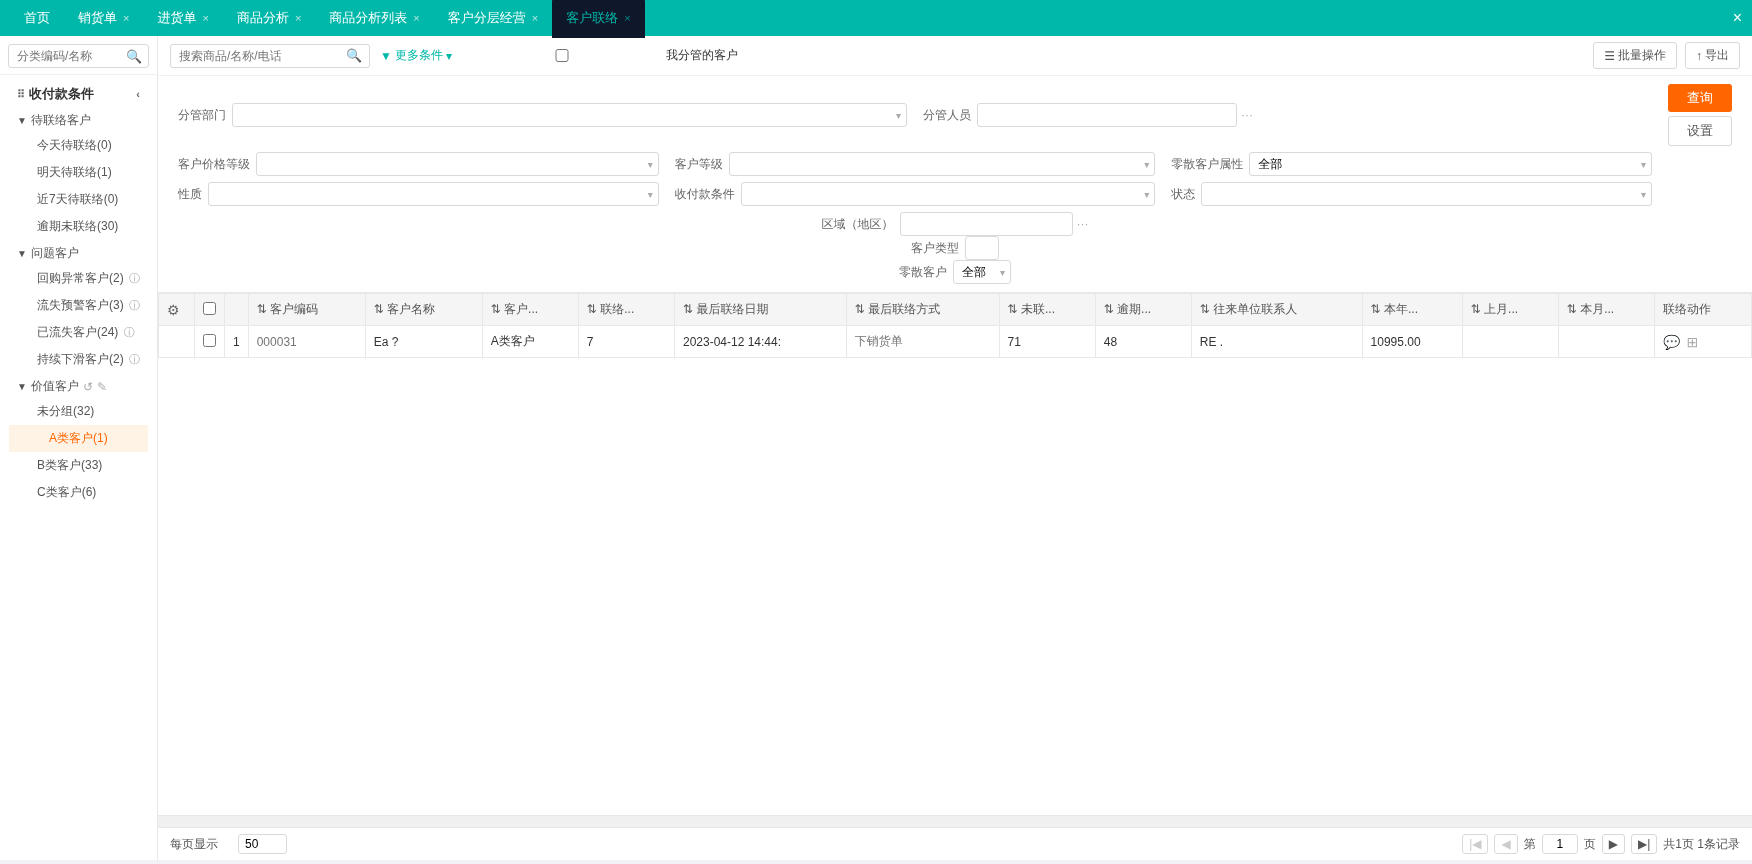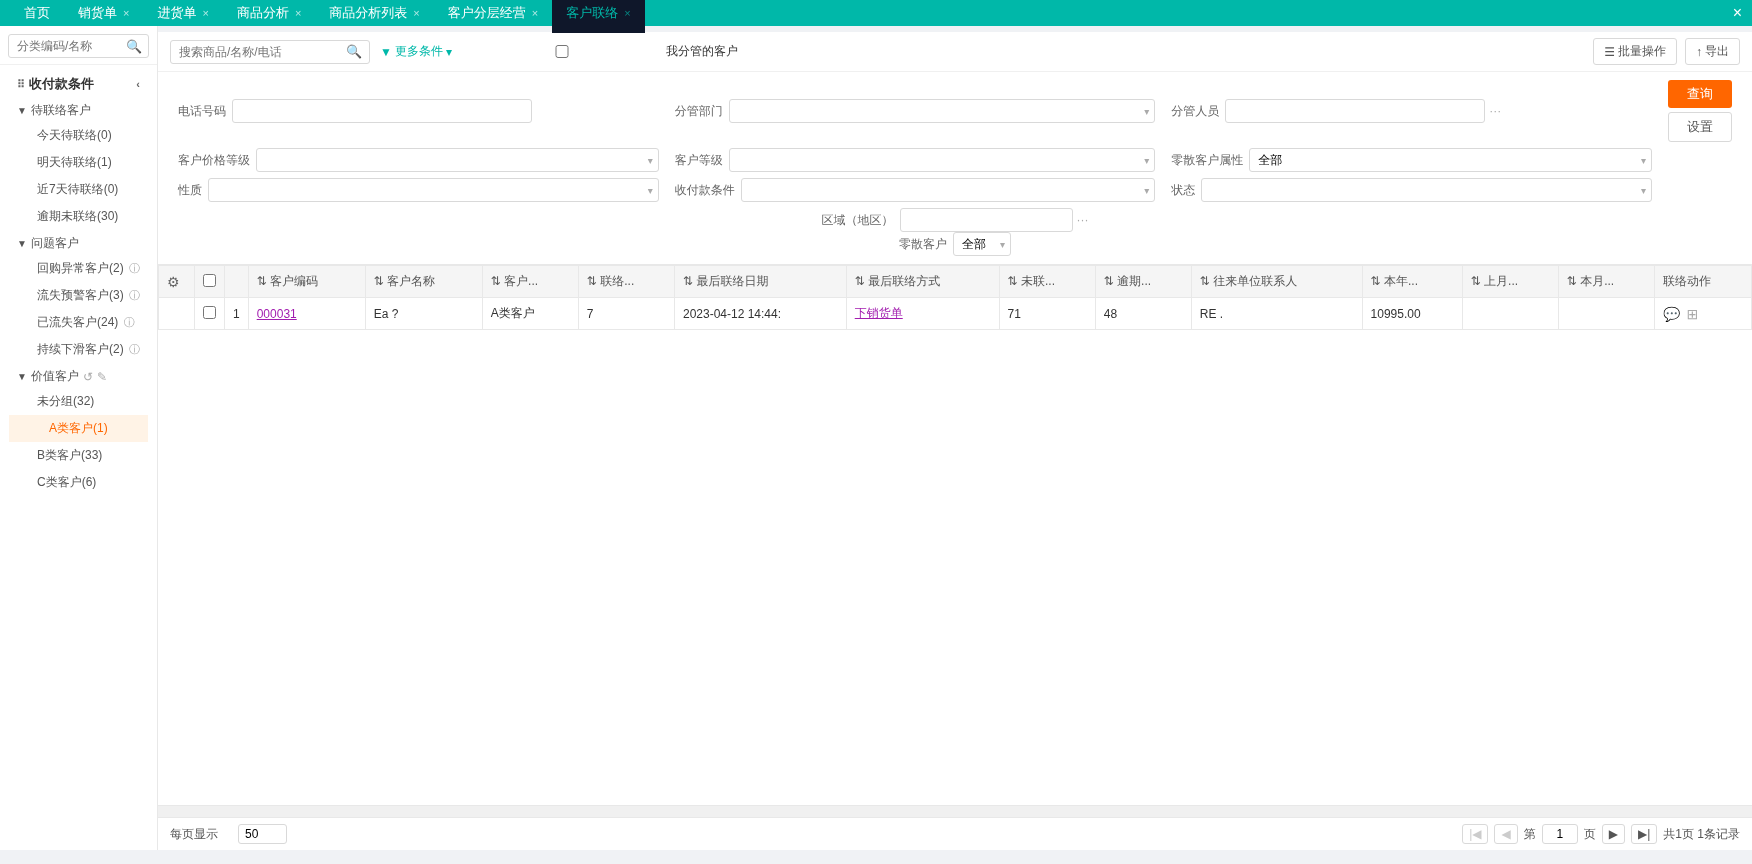--- a/index.html
+++ b/index.html
@@ -1,20 +1,20 @@
 <!DOCTYPE html>
 <html><head>
   <meta charset="utf-8">
   <style>
     * { margin: 0; padding: 0; box-sizing: border-box; }
     body { font-family: 'Microsoft YaHei', Arial, sans-serif; font-size: 12px; background: #f0f2f5; color: #333; width: 1752px; height: 864px; overflow: hidden; }
 
     
     .top-nav {
-      display: flex; align-items: center; height: 26px;
+      display: flex; align-items: center; height: 36px;
       background: #00b8a9; color: white; padding: 0 10px;
       position: relative;
     }
     .top-nav .nav-item {
       padding: 0 14px; height: 40px; display: flex; align-items: center;
       cursor: pointer; font-size: 13px; white-space: nowrap;
       position: relative;
     }
     .top-nav .nav-item.active {
       background: #0f172a; color: #00b8a9; border-radius: 4px 4px 0 0;
@@ -57,21 +57,21 @@
     .sidebar-section-header .left { display: flex; align-items: center; gap: 4px; }
     .sidebar-section-header .grid-icon { font-size: 11px; color: #666; }
     .sidebar-section-header .collapse-icon { font-size: 11px; color: #666; }
     .sidebar-item {
       padding: 5px 8px 5px 28px; font-size: 12px; color: #555;
       cursor: pointer; white-space: nowrap; overflow: hidden; text-overflow: ellipsis;
     }
     .sidebar-item.active { background: #fff3e6; color: #ff6600; padding-left: 40px; }
 
     
-    .content-area { flex: 1; display: flex; flex-direction: column; overflow: hidden; margin-top: 6px; }
+    .content-area { flex: 1; display: flex; flex-direction: column; overflow: hidden; }
 
     
     .filter-bar {
       padding: 6px 12px; background: white; border-bottom: 1px solid #f0f0f0;
       display: flex; align-items: center; gap: 10px;
     }
     .filter-bar .search-wrap { position: relative; display: flex; align-items: center; }
     .filter-bar input {
       border: 1px solid #d9d9d9; border-radius: 3px; padding: 4px 28px 4px 8px;
       font-size: 12px; width: 200px; outline: none;
@@ -132,21 +132,21 @@
       border: 1px solid #e8e8e8; padding: 7px 8px; text-align: left;
       white-space: nowrap; font-weight: normal; color: #555;
       position: relative; user-select: none;
     }
     td {
       border: 1px solid #e8e8e8; padding: 7px 8px; white-space: nowrap; color: #333;
     }
     .col-settings-btn {
       background: none; border: none; cursor: pointer; padding: 0; color: #666; font-size: 14px;
     }
-    .link-text { color: #a21caf; cursor: pointer; text-decoration: underline; }
+    .link-text { color: #737373; cursor: pointer; }
     .action-icons { display: flex; gap: 6px; }
     .action-icon { color: #aaa; cursor: pointer; font-size: 14px; }
 
     
     .table-footer {
       border-top: 1px solid #e8e8e8; background: white;
       padding: 6px 12px; display: flex; align-items: center; justify-content: space-between;
       font-size: 12px; color: #555;
     }
     .footer-left { display: flex; align-items: center; gap: 20px; }
@@ -317,24 +317,20 @@
           <span>↑</span>
           <span>导出</span>
         </button>
       </div>
     </div>
 
     <div class="filter-panel">
 
       <div class="filter-row">
         <div class="filter-cell">
-          <span class="filter-label">电话号码</span>
-          <input class="filter-input" type="text" style="max-width: 300px;">
-        </div>
-        <div class="filter-cell">
           <span class="filter-label">分管部门</span>
           <div class="select-wrap">
             <select class="filter-select"></select>
             <span class="chevron">▾</span>
           </div>
         </div>
         <div class="filter-cell">
           <span class="filter-label">分管人员</span>
           <input class="filter-input" type="text" style="max-width: 260px;">
           <span class="more-dots">···</span>
@@ -395,20 +391,26 @@
           </div>
         </div>
         <div style="min-width:80px;padding:0 8px;"></div>
       </div>
 
       <div class="filter-row">
         <div class="filter-cell">
           <span class="filter-label">区域（地区）</span>
           <input class="filter-input" type="text" style="max-width: 260px;">
           <span class="more-dots">···</span>
+        </div>
+        <div class="filter-cell">
+          <span class="filter-label">客户类型</span>
+          <div class="select-wrap">
+            <select class="filter-select"></select>
+          </div>
         </div>
         <div class="filter-cell">
           <span class="filter-label">零散客户</span>
           <div class="select-wrap">
             <select class="filter-select">
               <option>全部</option>
             </select>
             <span class="chevron">▾</span>
           </div>
         </div>

